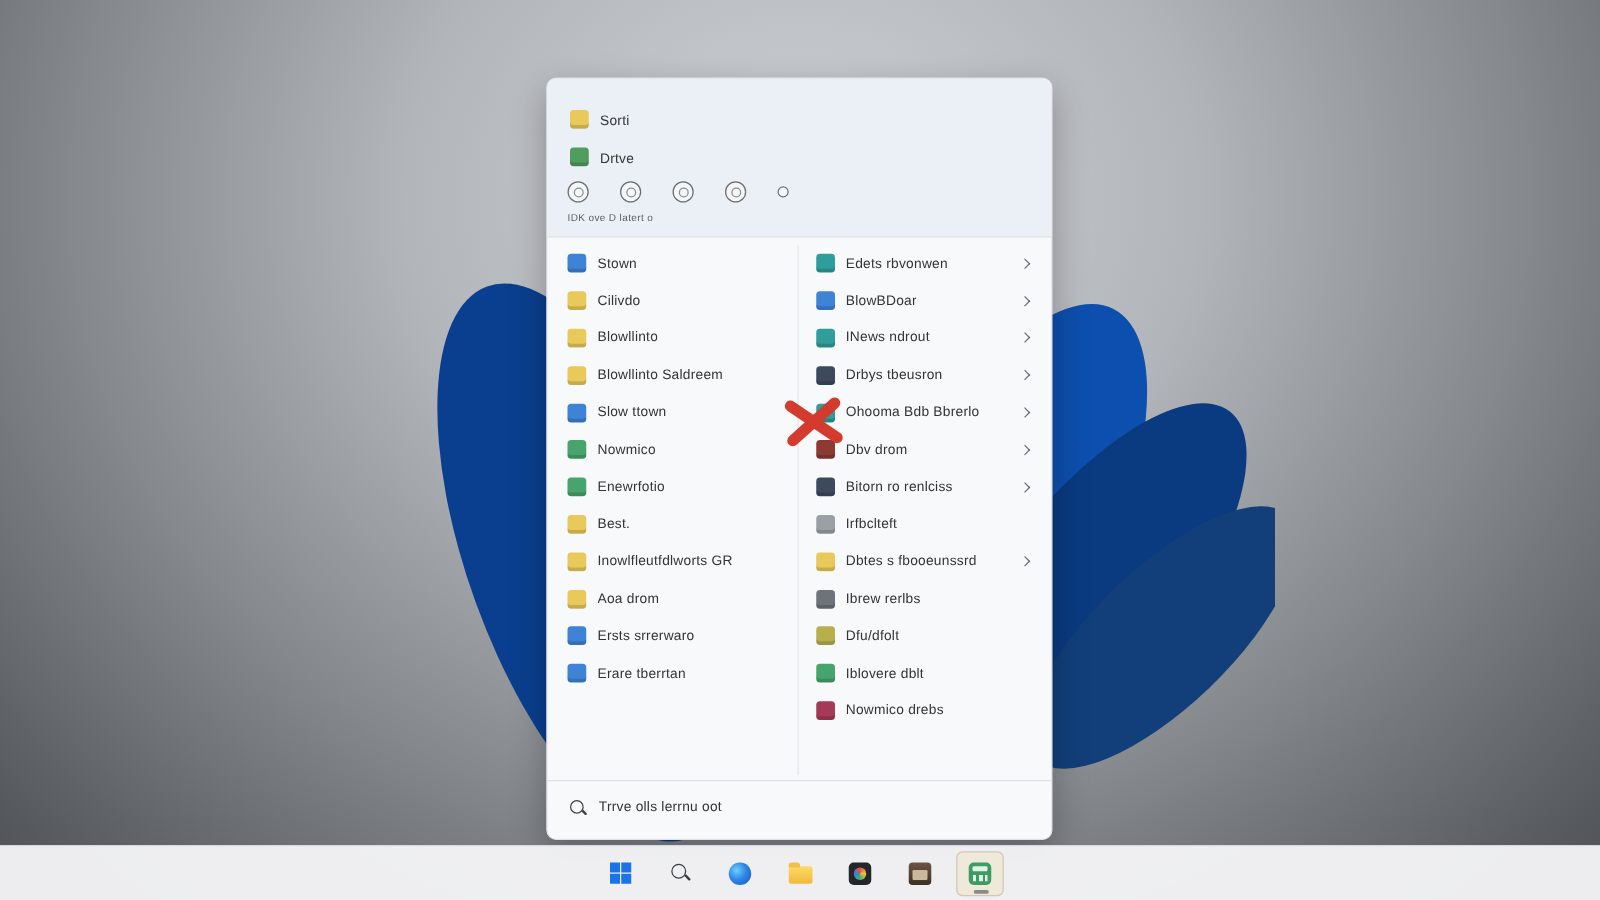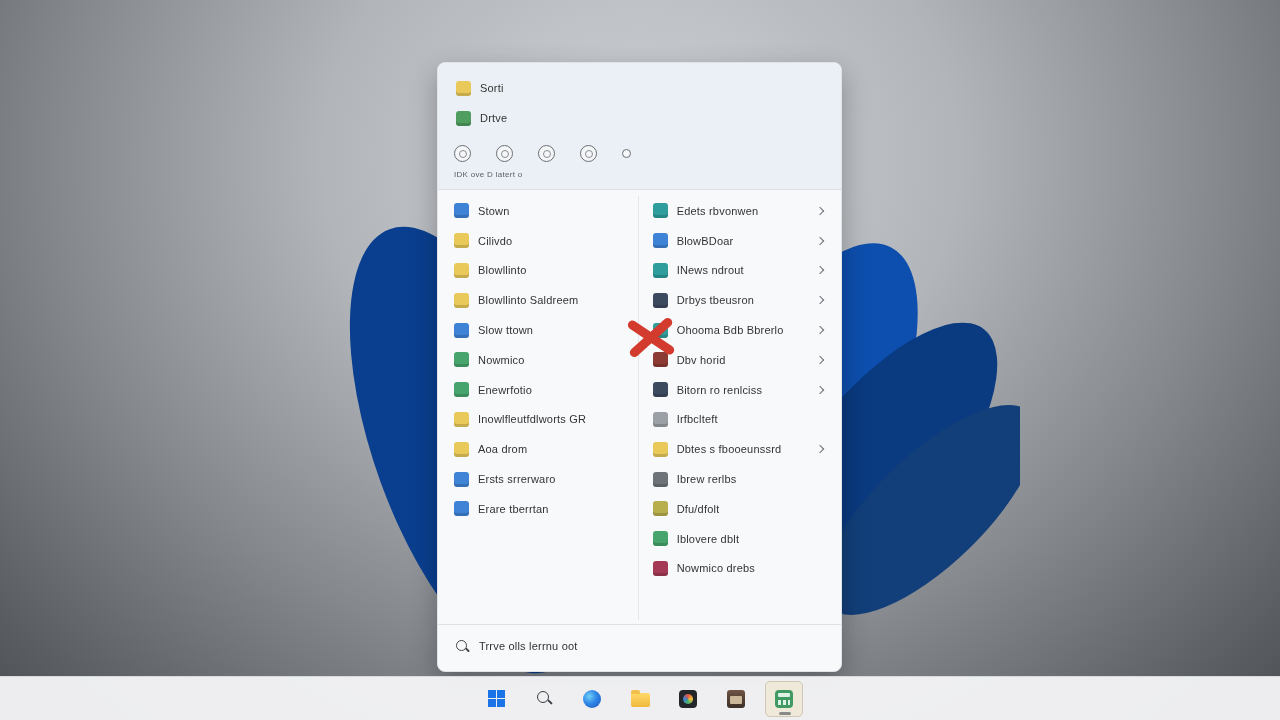--- a/index.html
+++ b/index.html
@@ -12,21 +12,21 @@
   .bloom { position:absolute; left:230px; top:120px; width:790px; height:580px; }
 
   
   .menu {
     position:absolute; left:437px; top:62px; width:405px; height:610px;
     background:#f7f9fb; border:1px solid #e0e3e7; border-radius:8px;
     box-shadow:0 10px 28px rgba(0,0,0,.28);
     display:flex; flex-direction:column;
   }
   .menu-top { background:#eaf0f6; border-radius:8px 8px 0 0; padding:10px 14px 6px 14px; }
-  .mini-item { display:flex; align-items:center; gap:9px; height:30px; border-radius:4px; padding:0 4px; cursor:default; }
+  .mini-item { display:flex; align-items:flex-end; gap:9px; height:30px; border-radius:4px; padding:0 4px; cursor:default; }
   .ic { width:15px; height:15px; border-radius:3px; flex:0 0 auto; box-shadow:inset 0 -3px rgba(0,0,0,.15); }
   .lbl { font-size:11px; color:#333; letter-spacing:.2px; white-space:nowrap; overflow:hidden; }
   .circle-row { display:flex; align-items:center; gap:25px; margin:9px 2px 6px 2px; height:22px; }
   .circ { width:17px; height:17px; border-radius:50%; border:1.5px solid #6b6f74; position:relative; background:#f4f6f8; }
   .circ::after { content:""; position:absolute; left:4px; top:4px; width:6px; height:6px; border-radius:50%; border:1px solid #8a8e93; }
   .circ.small { width:9px; height:9px; border-width:1px; }
   .circ.small::after { display:none; }
   .tiny-note { font-size:8px; color:#5a5e63; margin:6px 2px 4px 2px; letter-spacing:.3px; }
   .divider { height:1px; background:#dde1e6; margin:0 0; }
   .menu-grid { flex:1; display:flex; padding:6px 6px 4px 10px; }
@@ -140,20 +140,24 @@
       <div class="row">
           <span class="ic" style="background: rgb(71, 164, 108);"></span>
           <span class="lbl">Nowmico</span>
         </div>
       <div class="row">
           <span class="ic" style="background: rgb(71, 164, 108);"></span>
           <span class="lbl">Enewrfotio</span>
         </div>
       <div class="row">
           <span class="ic" style="background: rgb(233, 201, 90);"></span>
+          <span class="lbl">Best.</span>
+        </div>
+      <div class="row">
+          <span class="ic" style="background: rgb(233, 201, 90);"></span>
           <span class="lbl">Inowlfleutfdlworts GR</span>
         </div>
       <div class="row">
           <span class="ic" style="background: rgb(233, 201, 90);"></span>
           <span class="lbl">Aoa drom</span>
         </div>
       <div class="row">
           <span class="ic" style="background: rgb(63, 131, 214);"></span>
           <span class="lbl">Ersts srrerwaro</span>
         </div>
@@ -184,21 +188,21 @@
           <span class="lbl">Drbys tbeusron</span>
           <span class="chev"></span>
         </div>
       <div class="row">
           <span class="ic" style="background: rgb(46, 157, 155);"></span>
           <span class="lbl">Ohooma Bdb Bbrerlo</span>
           <span class="chev"></span>
         </div>
       <div class="row">
           <span class="ic" style="background: rgb(140, 58, 52);"></span>
-          <span class="lbl">Dbv horid</span>
+          <span class="lbl">Dbv drom</span>
           <span class="chev"></span>
         </div>
       <div class="row">
           <span class="ic" style="background: rgb(60, 74, 94);"></span>
           <span class="lbl">Bitorn ro renlciss</span>
           <span class="chev"></span>
         </div>
       <div class="row">
           <span class="ic" style="background: rgb(154, 160, 166);"></span>
           <span class="lbl">Irfbclteft</span>

